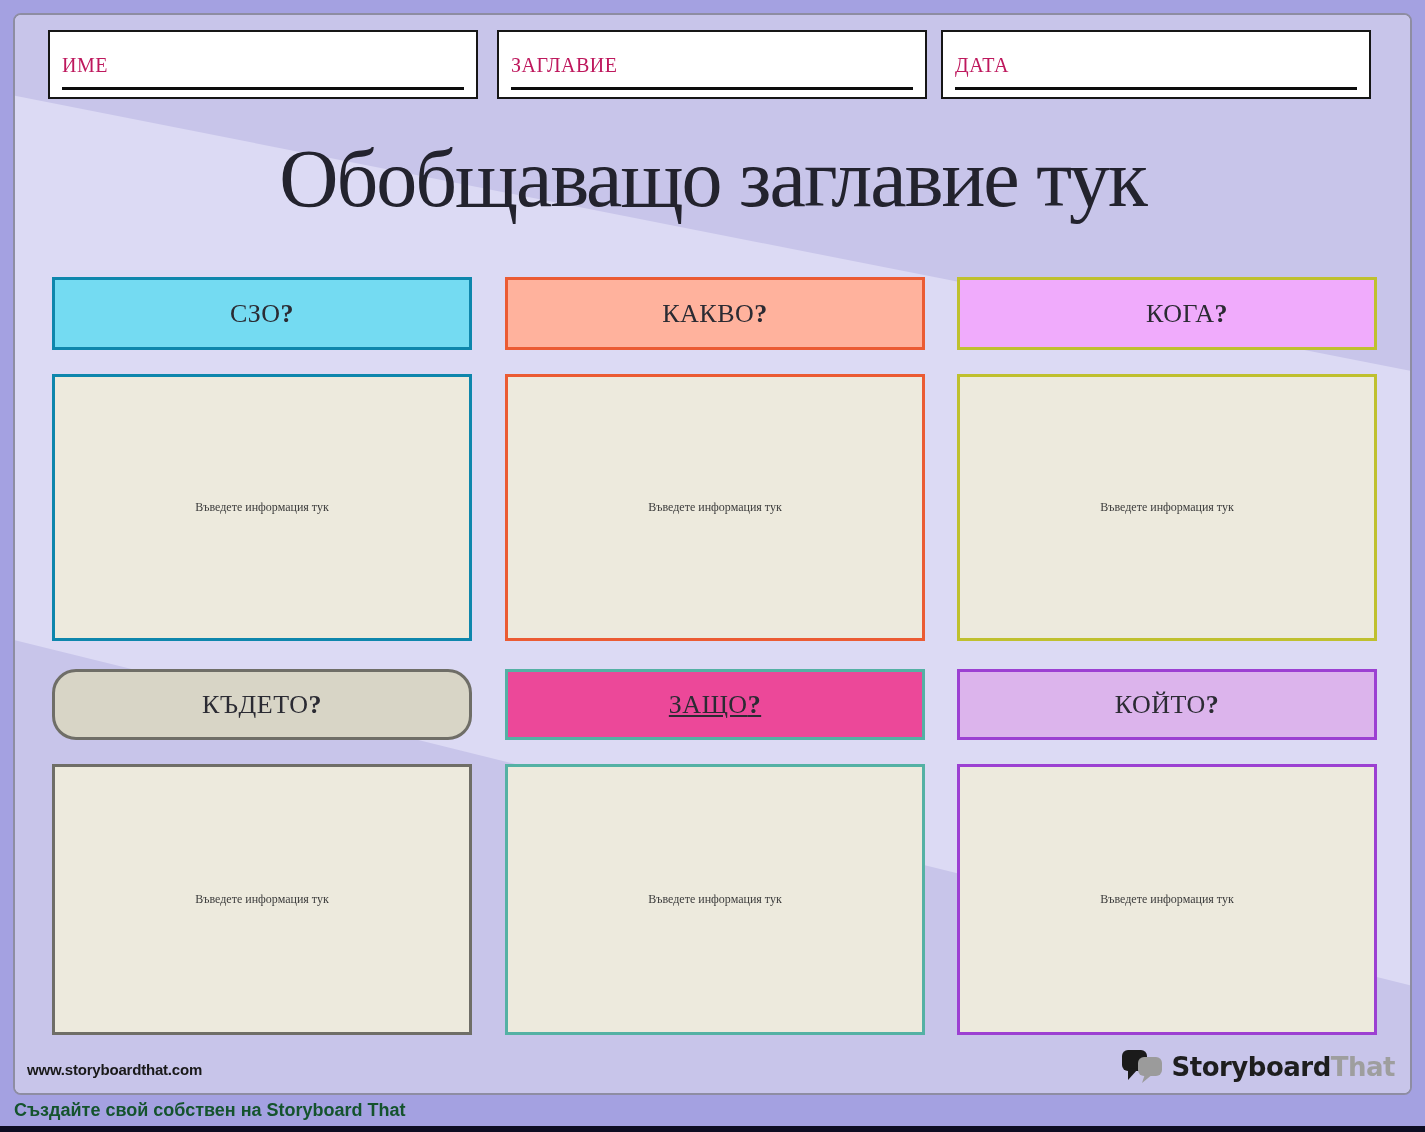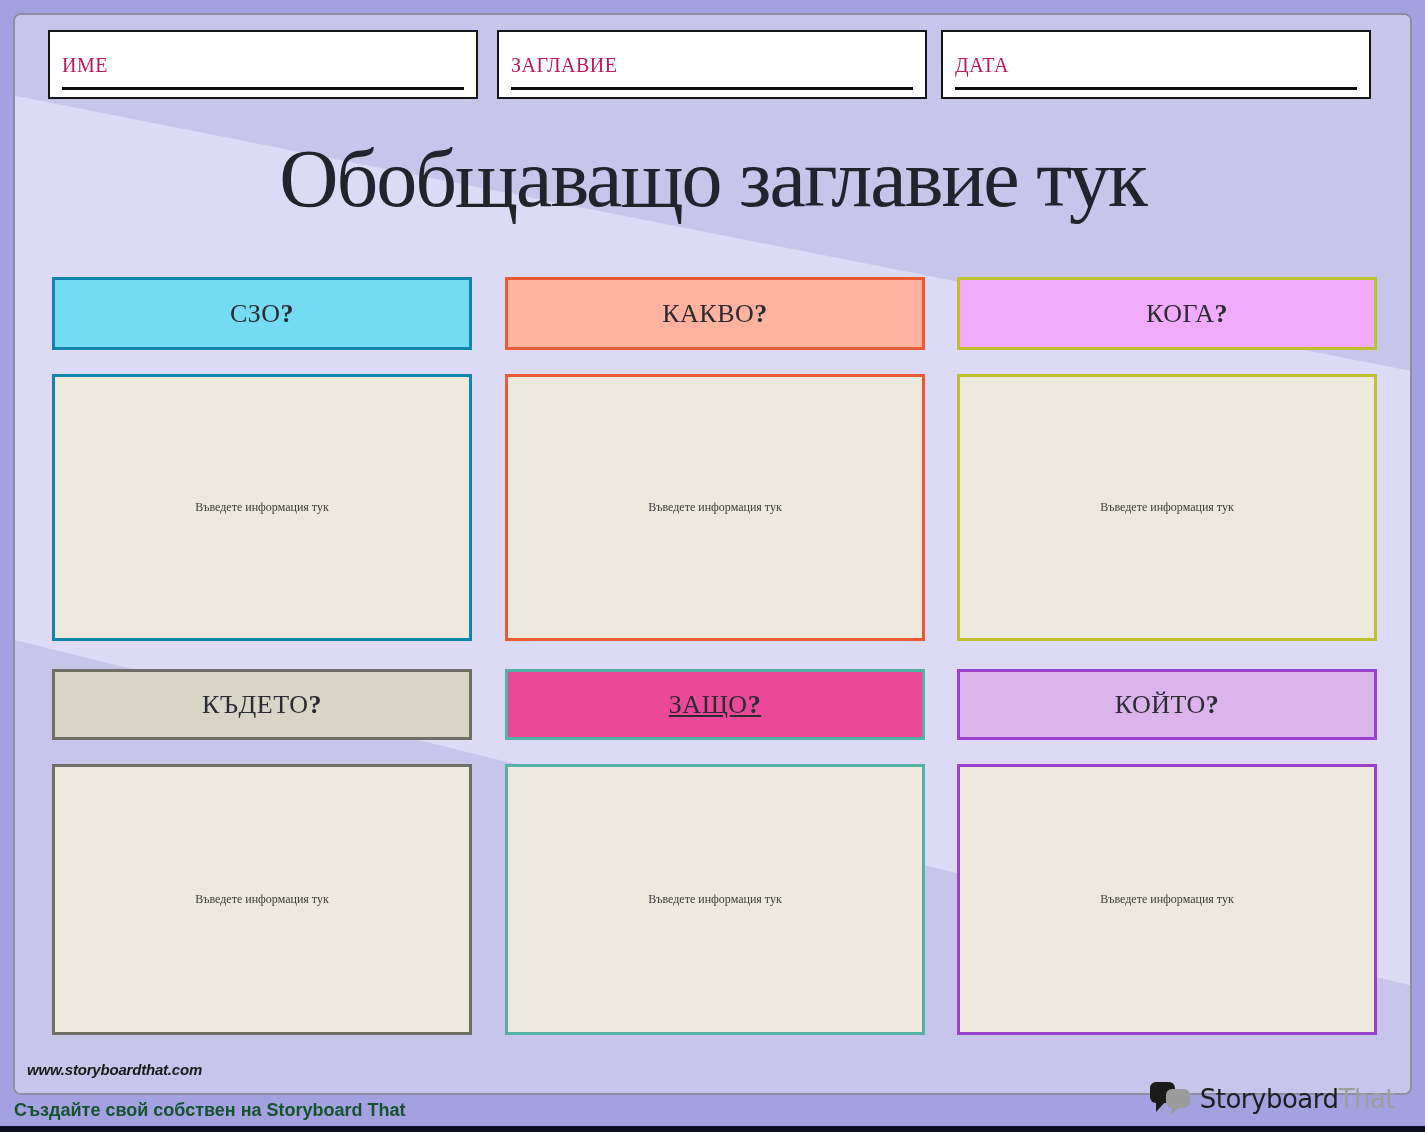--- a/index.html
+++ b/index.html
@@ -67,27 +67,27 @@
     border:3px solid #000;
     display:flex;align-items:center;justify-content:center;
     box-sizing:border-box;
   }
   .ph{font-size:12px;color:#3c3c3c;}
 
   
   .site{
     position:absolute;left:27px;top:1061px;
     font-family:"Liberation Sans",sans-serif;font-weight:bold;
-    font-size:15px;color:#191919;letter-spacing:-.2px;font-style:italic;
+    font-size:15px;color:#191919;letter-spacing:-.2px;
   }
   .logo{
     position:absolute;right:30px;top:1048px;
     display:flex;align-items:center;gap:7px;
-    font-family:"DejaVu Sans",sans-serif;font-weight:normal;
-    font-size:26px;letter-spacing:-.5px;margin-top:32px;
+    font-family:"DejaVu Sans",sans-serif;font-weight:bold;
+    font-size:26px;letter-spacing:-.5px;
   }
   .logo-storyboard{color:#1e1e1e;}
   .logo-that{color:#9e9e9e;}
   .credit{
     position:absolute;left:14px;top:1100px;
     font-family:"Liberation Sans",sans-serif;font-weight:bold;
     font-size:18px;color:#14532d;
   }
   .bottom-bar{
     position:absolute;left:0;bottom:0;width:100%;height:6px;
@@ -139,21 +139,21 @@
   <div class="sec-header" style="background: #f0abfc; border-color: rgb(191, 192, 46); padding-left: 40px;">
     <span>КОГА</span>
       <span class="qm">?</span>
   </div>
   <div class="sec-body" style="border-color: rgb(191, 192, 46); background: rgb(237, 234, 221);">
     <span class="ph">Въведете информация тук</span>
   </div>
 </div>
 
 <div class="sec r2" style="left:52px">
-  <div class="sec-header" style="background: rgb(216, 213, 198); border-color: rgb(111, 110, 103);">
+  <div class="sec-header" style="background: rgb(216, 213, 198); border-color: rgb(111, 110, 103); border-radius: 24px;">
     <span>КЪДЕТО</span>
       <span class="qm">?</span>
   </div>
   <div class="sec-body" style="border-color: rgb(111, 110, 103); background: rgb(237, 234, 221);">
     <span class="ph">Въведете информация тук</span>
   </div>
 </div>
 <div class="sec r2" style="left:505px">
   <div class="sec-header" style="background: #ec4899; border-color: rgb(84, 177, 164); text-decoration: underline;">
     <span>ЗАЩО</span>

